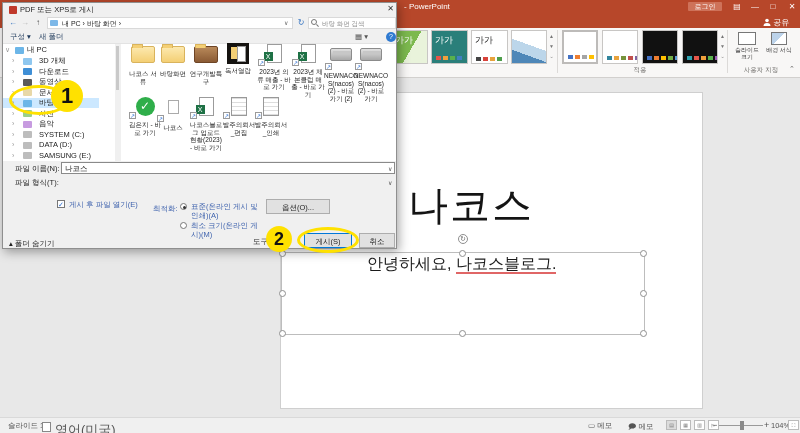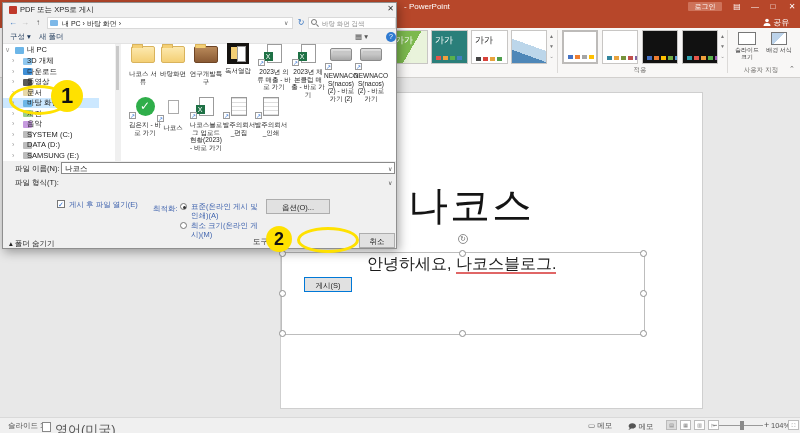--- a/index.html
+++ b/index.html
@@ -60,21 +60,21 @@
   .helpdot{left:383px;top:29px;width:10px;height:10px;border-radius:50%;background:#2f7ad1;color:#fff;
            font-size:7px;text-align:center;line-height:10px;}
   .dlg-sep{left:0;top:40px;width:393px;height:1px;background:#e3e3e3;}
   .sidebar{left:0;top:41px;width:112px;height:117px;background:#fff;}
   .filearea{left:118px;top:41px;width:275px;height:117px;background:#fff;}
   .sscroll{left:112px;top:41px;width:5px;height:117px;background:#f0f0f0;}
   .sthumb{left:113px;top:43px;width:3px;height:44px;background:#c9c9c9;}
   .srow{left:0;width:96px;height:10px;font-size:7.5px;color:#222;line-height:10px;white-space:nowrap;}
   .srow .exp{position:absolute;left:9px;top:0;color:#9a9a9a;font-size:7px;}
   .srow .sic{position:absolute;left:20px;top:1.5px;width:9px;height:7px;border-radius:1px;}
-  .srow .slab{position:absolute;left:24px;top:0;}
+  .srow .slab{position:absolute;left:36px;top:0;}
   .srow.root .sic{left:12px;} .srow.root .slab{left:24px;} .srow.root .exp{left:2px;}
   .sel{background:#cce8ff;}
   .fitem{width:34px;text-align:center;font-size:6.5px;line-height:7.5px;color:#1b1b1b;word-break:break-all;}
   .fitem .ficon{position:relative;height:22px;margin-bottom:2px;}
   .folder{width:24px;height:17px;margin:3px auto 0;background:linear-gradient(180deg,#fce9b0,#f4cf74);
           border:1px solid #d9b35c;border-radius:2px;position:relative;}
   .folder:before{content:"";position:absolute;left:0;top:-3px;width:9px;height:3px;background:#f4cf74;
                  border:1px solid #d9b35c;border-bottom:none;border-radius:1px 1px 0 0;}
   .darkbox{width:22px;height:21px;background:#151310;margin:0 auto;position:relative;}
   .darkbox:before{content:"";position:absolute;left:4px;top:4px;width:9px;height:12px;background:#f4cf74;}
@@ -94,21 +94,21 @@
        font-size:6px;line-height:6px;color:#2b6fd4;text-align:center;}
   .frow-label{font-size:7.5px;color:#222;}
   .dinput{background:#fff;border:1px solid #8a8a8a;font-size:7.5px;color:#111;line-height:11px;padding:0 3px;position:absolute;}
   .darrow{position:absolute;font-size:6px;color:#555;}
   .bluetext{color:#3e62ad;}
   .cb{left:54px;top:197px;width:8px;height:8px;background:#fff;border:1px solid #777;font-size:7px;
       line-height:8px;text-align:center;color:#2f6fd0;}
   .radio{width:7px;height:7px;border:1px solid #777;border-radius:50%;background:#fff;position:absolute;}
   .radio.on:after{content:"";position:absolute;left:1.5px;top:1.5px;width:3px;height:3px;border-radius:50%;background:#333;}
   .btn{background:#e1e1e1;border:1px solid #adadad;font-size:7.5px;text-align:center;color:#222;position:absolute;}
-  .btn.default{border-color:#0078d7;margin-top:44px;}
+  .btn.default{border-color:#0078d7;}
   
   .ellipse{border:3px solid #ffe100;border-radius:50%;z-index:20;background:transparent;}
   .badge{border-radius:50%;background:#ffe100;z-index:21;color:#111;font-weight:bold;text-align:center;}
 </style>
 </head>
 <body>
 
 <div class="abs ppt-titlebar"></div>
 <div class="abs ppt-title">- PowerPoint</div>
 <div class="abs login-btn">로그인</div>

